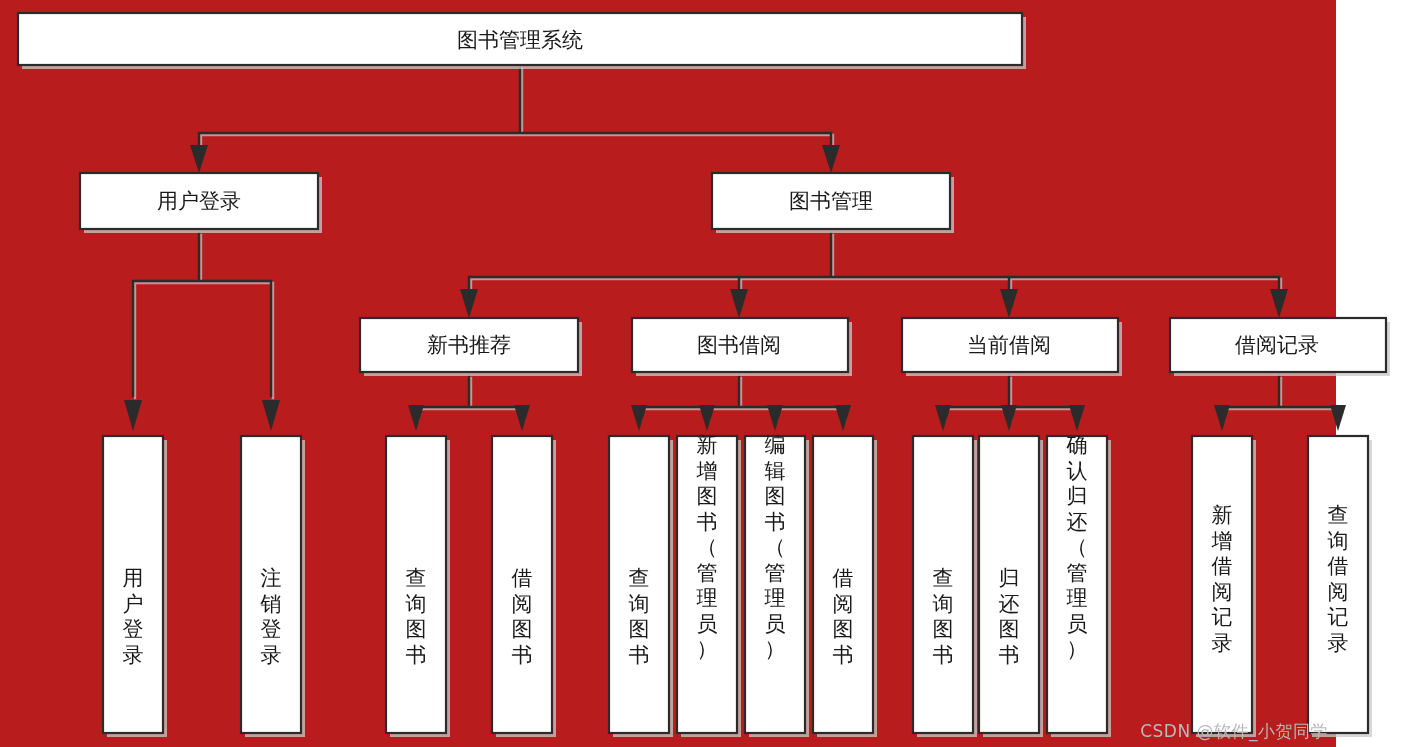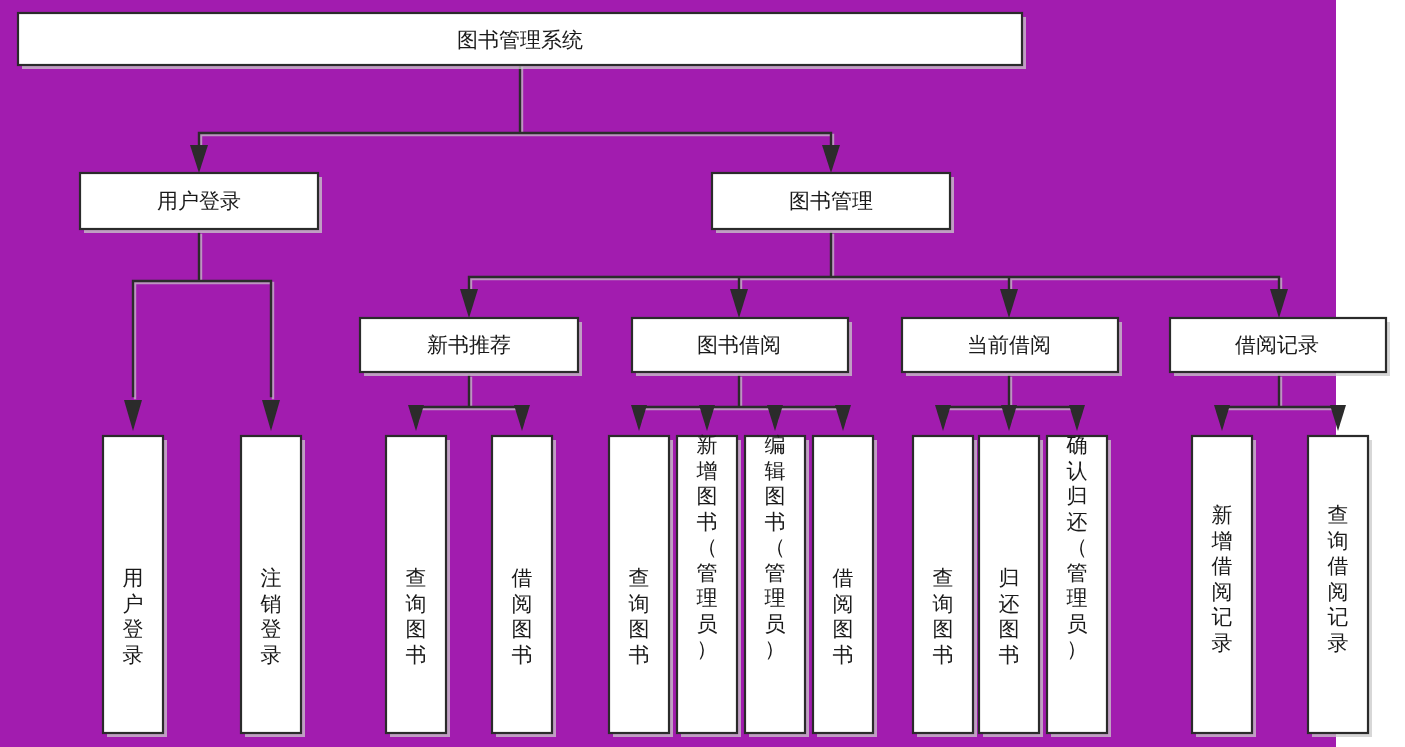--- a/index.html
+++ b/index.html
@@ -1,21 +1,21 @@
 <!DOCTYPE html>
 <html><head>
 <meta charset="utf-8">
 <title>图书管理系统 功能结构图</title>
 <style>
   html,body{margin:0;padding:0;background:#ffffff;}
   body{
     font-family:"DejaVu Sans","Liberation Sans",sans-serif;
     width:1405px;height:747px;overflow:hidden;position:relative;
   }
-  #diagram-root{position:relative;width:1336px;height:747px;background:#a21caf;}
+  #diagram-root{position:relative;width:1336px;height:747px;background:#b91c1c;}
   svg#diagram-svg{position:absolute;left:0;top:0;width:1405px;height:747px;display:block;}
   .node-box{
     fill:#ffffff;stroke:#2b2b2b;stroke-width:2.2;
   }
   .node-shadow{
     fill:#c9c9c9;stroke:none;opacity:.75;
   }
   .connector{
     stroke:#2b2b2b;stroke-width:2.4;fill:none;stroke-linecap:square;
   }
@@ -228,13 +228,14 @@
     </g>
 
     <g>
       <rect class="node-shadow" x="1312" y="440" width="60" height="297"></rect>
       <rect class="node-box" x="1308" y="436" width="60" height="297"></rect>
       <text class="node-label-vert vtext" x="1338" y="522"><tspan x="1338" dy="0">查</tspan><tspan x="1338" dy="25.5">询</tspan><tspan x="1338" dy="25.5">借</tspan><tspan x="1338" dy="25.5">阅</tspan><tspan x="1338" dy="25.5">记</tspan><tspan x="1338" dy="25.5">录</tspan></text>
     </g>
 
   </svg>
 
+  <div class="watermark">CSDN @软件_小贺同学</div>
 </div>
 
 </body></html>

